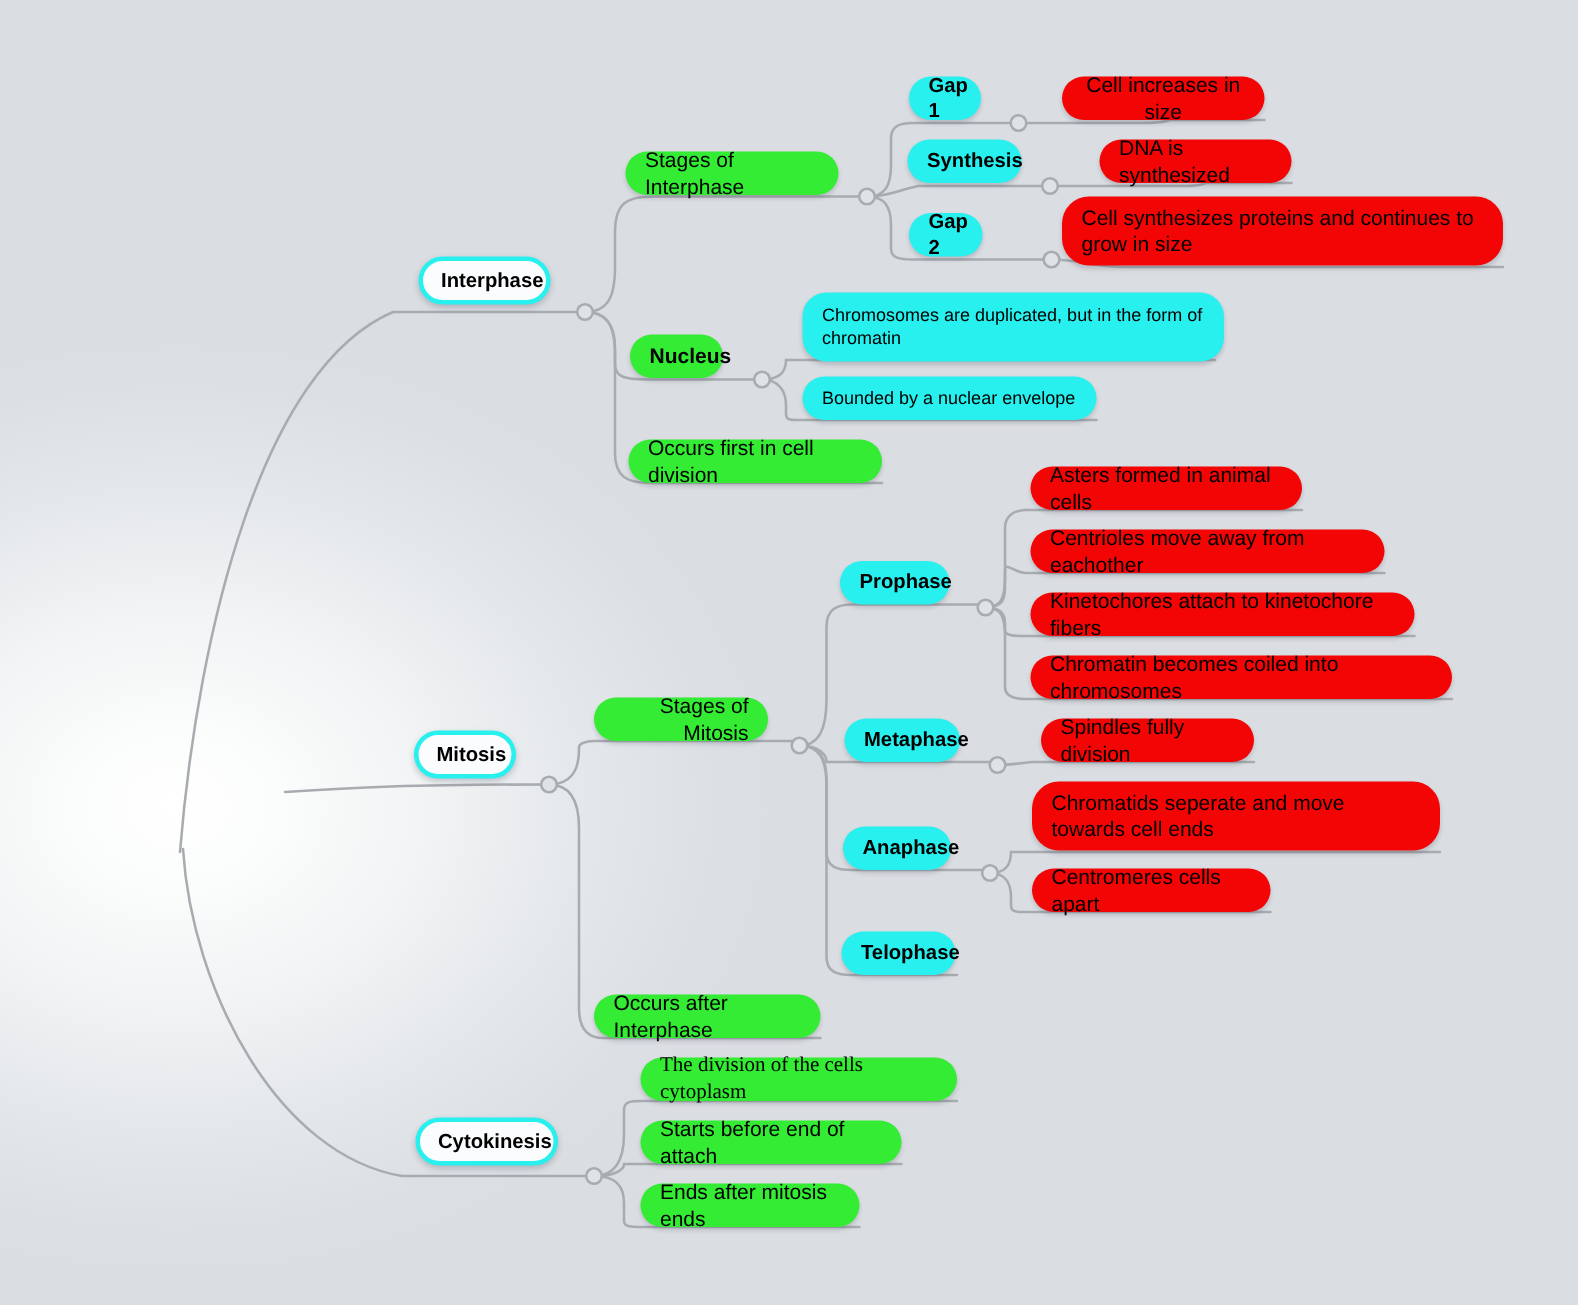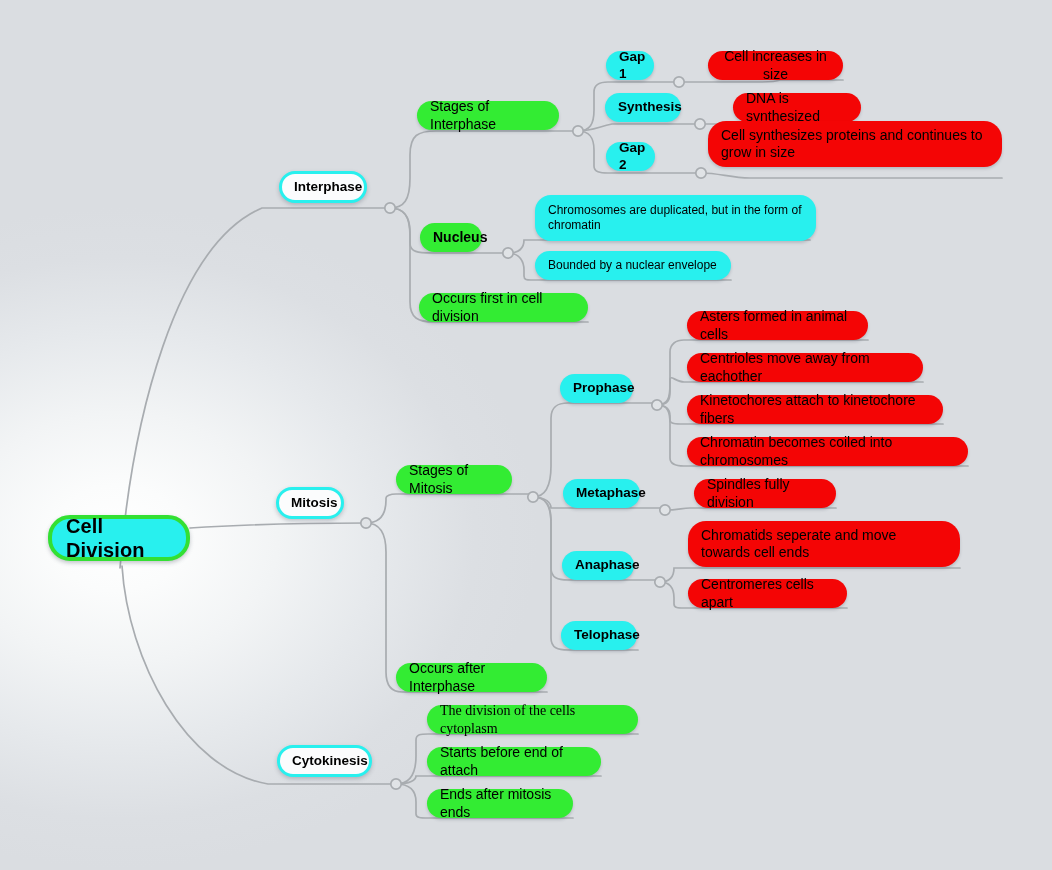--- a/index.html
+++ b/index.html
@@ -161,39 +161,36 @@
         <circle cx="508" cy="253" r="5.2"></circle>
         <circle cx="366" cy="523" r="5.2"></circle>
         <circle cx="533" cy="497" r="5.2"></circle>
         <circle cx="657" cy="405" r="5.2"></circle>
         <circle cx="665" cy="510" r="5.2"></circle>
         <circle cx="660" cy="582" r="5.2"></circle>
         <circle cx="396" cy="784" r="5.2"></circle>
       </g>
   </svg>
 
-  <div class="node n-root" style="left:48px; top:515px; width:142px; height:46px;">
-    <span class="nlabel">Cell Division</span>
-  </div>
 
   <div id="node-layer">
       <div class="node n-branch" style="left: 279px; top: 171px; width: 88px; height: 32px;"><span class="nlabel">Interphase</span></div>
       <div class="node n-green" style="left: 417px; top: 101px; width: 142px; height: 29px;"><span class="nlabel">Stages of Interphase</span></div>
       <div class="node n-cyan bold" style="left: 606px; top: 51px; width: 48px; height: 29px;"><span class="nlabel">Gap 1</span></div>
       <div class="node n-red" style="left: 708px; top: 51px; width: 135px; height: 29px; text-align: center;"><span class="nlabel">Cell increases in size</span></div>
       <div class="node n-cyan bold" style="left: 605px; top: 93px; width: 76px; height: 29px;"><span class="nlabel">Synthesis</span></div>
       <div class="node n-red" style="left: 733px; top: 93px; width: 128px; height: 29px; justify-content: center;"><span class="nlabel">DNA is synthesized</span></div>
       <div class="node n-cyan bold" style="left: 606px; top: 142px; width: 49px; height: 29px;"><span class="nlabel">Gap 2</span></div>
-      <div class="node n-red" style="left: 708px; top: 121px; width: 294px; height: 46px;"><span class="nlabel">Cell synthesizes proteins and continues to grow in size</span></div>
+      <div class="node n-red" style="left: 708px; top: 131px; width: 294px; height: 46px;"><span class="nlabel">Cell synthesizes proteins and continues to grow in size</span></div>
       <div class="node n-green bold" style="left: 420px; top: 223px; width: 62px; height: 29px;"><span class="nlabel">Nucleus</span></div>
       <div class="node n-cyan" style="left: 535px; top: 195px; width: 281px; height: 46px;"><span class="nlabel">Chromosomes are duplicated, but in the form of chromatin</span></div>
       <div class="node n-cyan" style="left: 535px; top: 251px; width: 196px; height: 29px;"><span class="nlabel">Bounded by a nuclear envelope</span></div>
       <div class="node n-green" style="left: 419px; top: 293px; width: 169px; height: 29px;"><span class="nlabel">Occurs first in cell division</span></div>
       <div class="node n-branch" style="left: 276px; top: 487px; width: 68px; height: 32px;"><span class="nlabel">Mitosis</span></div>
-      <div class="node n-green" style="left: 396px; top: 465px; width: 116px; height: 29px;"><span class="nlabel">Stages of Mitosis</span></div>
+      <div class="node n-green" style="left: 396px; top: 465px; width: 116px; height: 29px; text-align: right;"><span class="nlabel">Stages of Mitosis</span></div>
       <div class="node n-cyan bold" style="left: 560px; top: 374px; width: 73px; height: 29px;"><span class="nlabel">Prophase</span></div>
       <div class="node n-red" style="left: 687px; top: 311px; width: 181px; height: 29px;"><span class="nlabel">Asters formed in animal cells</span></div>
       <div class="node n-red" style="left: 687px; top: 353px; width: 236px; height: 29px;"><span class="nlabel">Centrioles move away from eachother</span></div>
       <div class="node n-red" style="left: 687px; top: 395px; width: 256px; height: 29px;"><span class="nlabel">Kinetochores attach to kinetochore fibers</span></div>
       <div class="node n-red" style="left: 687px; top: 437px; width: 281px; height: 29px;"><span class="nlabel">Chromatin becomes coiled into chromosomes</span></div>
       <div class="node n-cyan bold" style="left: 563px; top: 479px; width: 77px; height: 29px; justify-content: center;"><span class="nlabel">Metaphase</span></div>
       <div class="node n-red" style="left: 694px; top: 479px; width: 142px; height: 29px;"><span class="nlabel">Spindles fully division</span></div>
       <div class="node n-cyan bold" style="left: 562px; top: 551px; width: 72px; height: 29px;"><span class="nlabel">Anaphase</span></div>
       <div class="node n-red" style="left: 688px; top: 521px; width: 272px; height: 46px;"><span class="nlabel">Chromatids seperate and move towards cell ends</span></div>
       <div class="node n-red" style="left: 688px; top: 579px; width: 159px; height: 29px;"><span class="nlabel">Centromeres cells apart</span></div>

